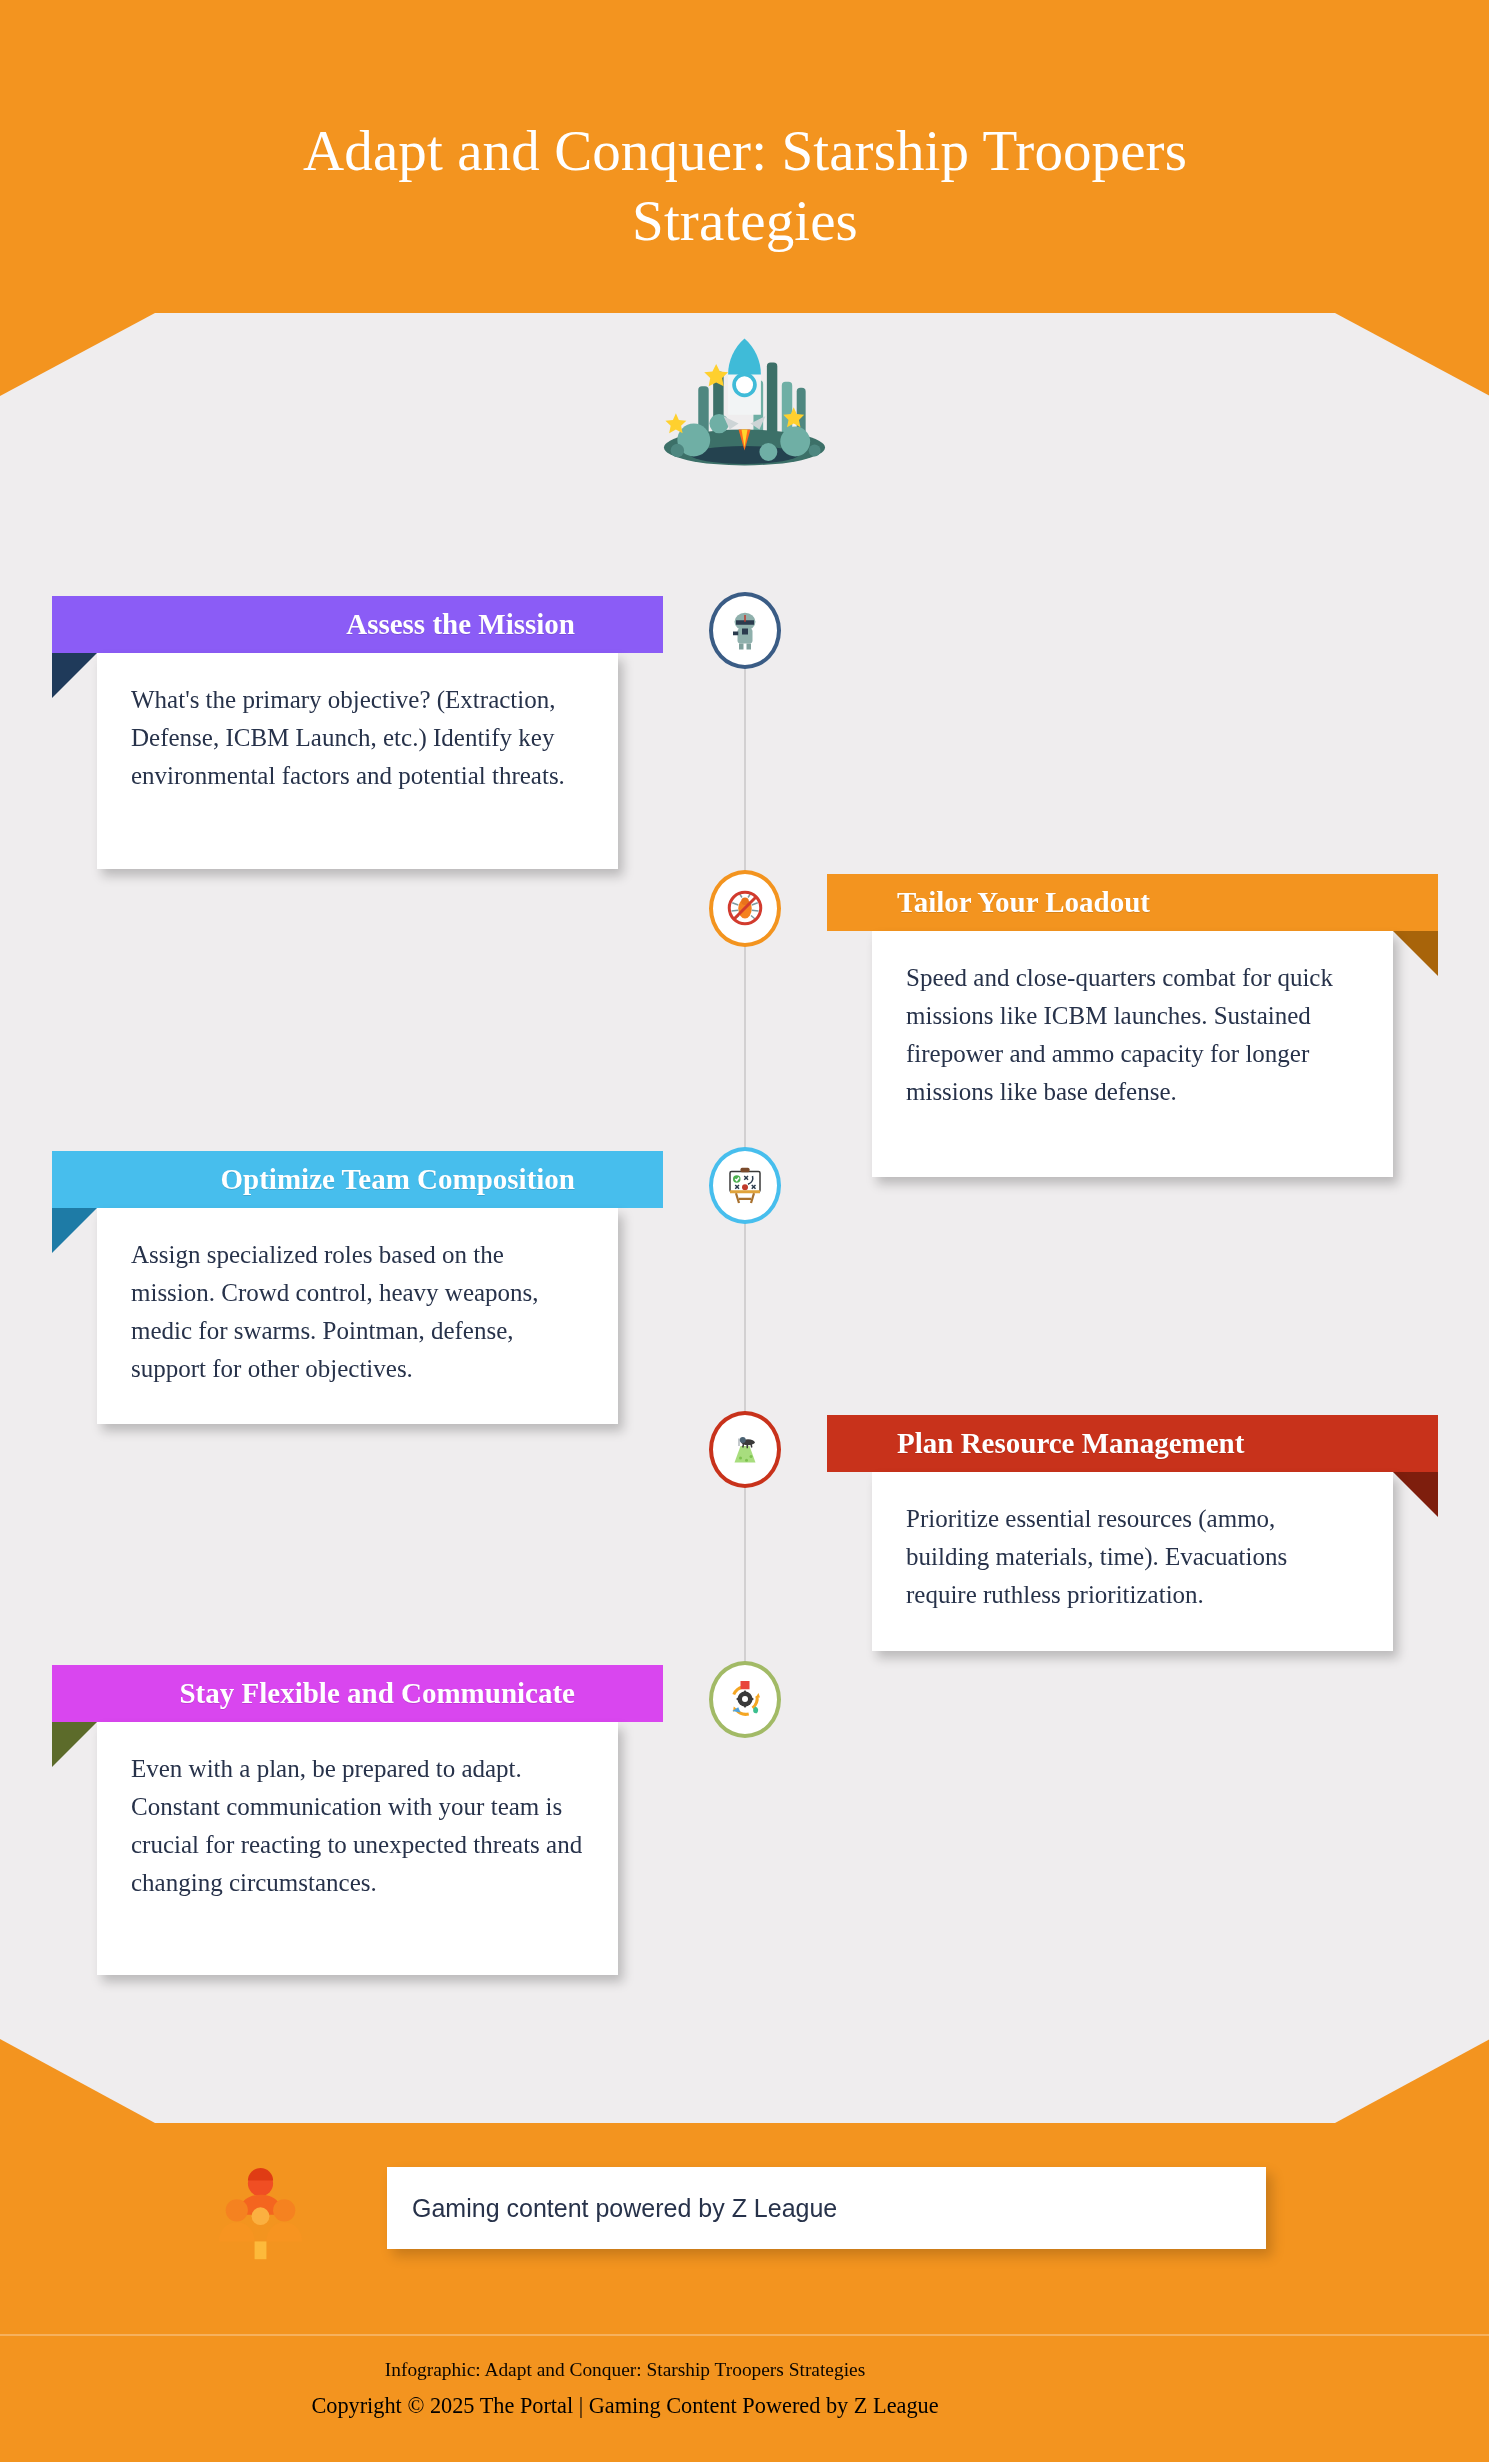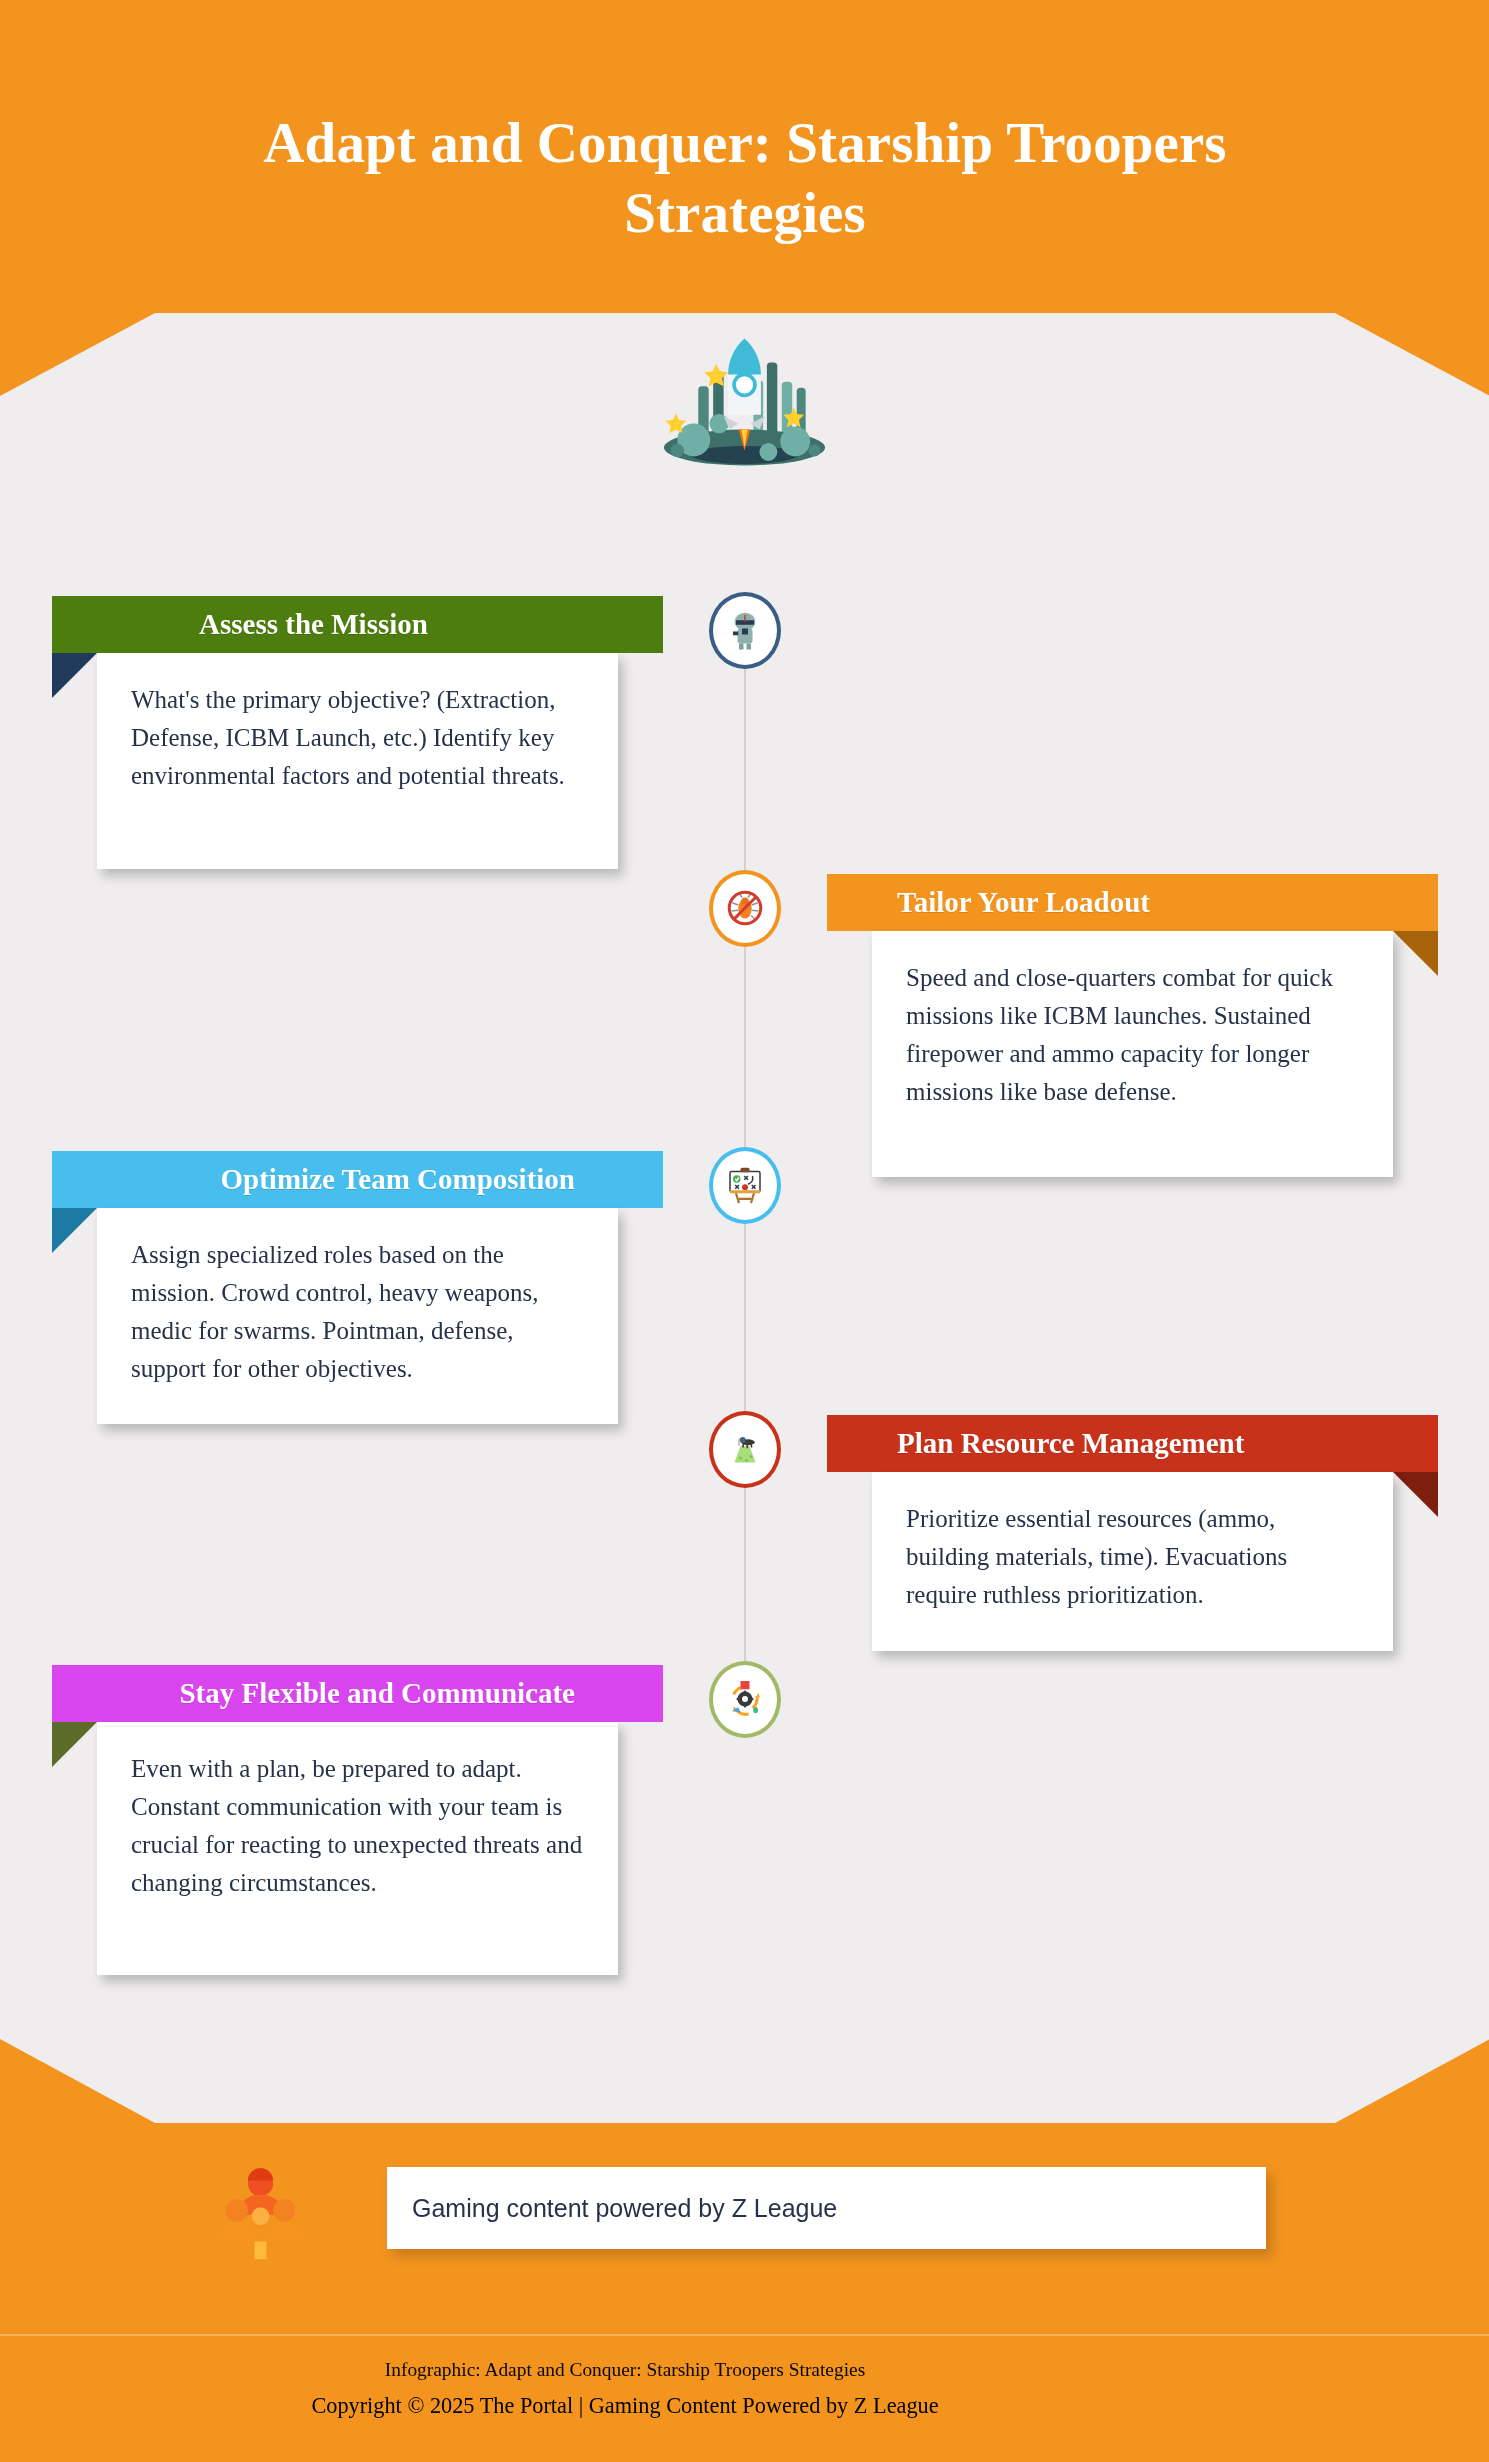--- a/index.html
+++ b/index.html
@@ -12,24 +12,24 @@
   }
 
   
   .title-wrap{
     position:absolute;left:0;top:104px;width:1490px;
     text-align:center;
   }
   .title{
     color:#FFFFFF;
     font-size:57px;
-    font-weight:700;
+    font-weight:400;
     line-height:1.22;
     letter-spacing:0.1px;
-    margin:4px auto;
+    margin:12px auto;
     width:968px;
     font-family:"Liberation Serif", serif;
   }
 
   
   .panel{
     position:absolute;
     left:0;top:313px;
     width:1490px;height:1810px;
     background:#EFEDEE;
@@ -197,21 +197,21 @@
       <path d="M186 106 l4 9 10 1 -7 7 2 10 -9 -5 -9 5 2 -10 -7 -7 10 -1z" fill="#FFD02E"></path>
       <path d="M28 114 l4 9 10 1 -7 7 2 10 -9 -5 -9 5 2 -10 -7 -7 10 -1z" fill="#FFD02E"></path>
     </g>
   </svg>
 </div>
 
 <div class="spine"></div>
 
 <div id="steps-root">
     <div class="step left" style="position: absolute; left: 0px; top: 596px; width: 1490px;">
-      <div class="ribbon" style="background: #4d7c0f; justify-content: center;">
+      <div class="ribbon" style="background: #8b5cf6;">
         <span class="ribbon-label">Assess the Mission</span>
       </div>
       <div class="fold" style="border-top: 45px solid rgb(31, 58, 90); border-right: 45px solid transparent;"></div>
       <div class="card" style="min-height: 216px;">
         <div class="card-text">What's the primary objective? (Extraction, Defense, ICBM Launch, etc.) Identify key environmental factors and potential threats.</div>
       </div>
       <div class="bubble" style="border-color: rgb(58, 92, 133);">
         <svg viewBox="0 0 56 56">
           <ellipse cx="28" cy="17" rx="14" ry="12" fill="#8FB0AC"></ellipse>
           <rect x="16" y="15" width="24" height="6" fill="#2B3B4E"></rect>

